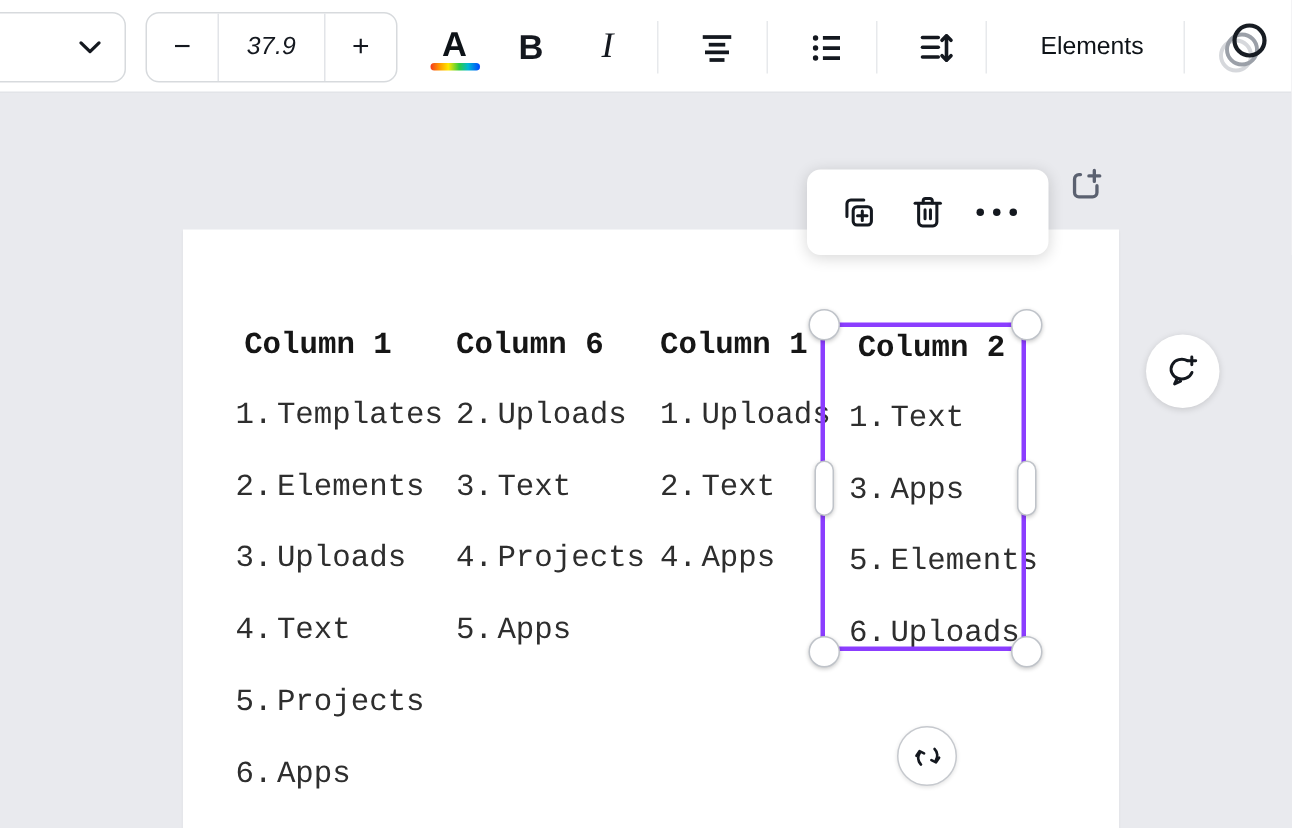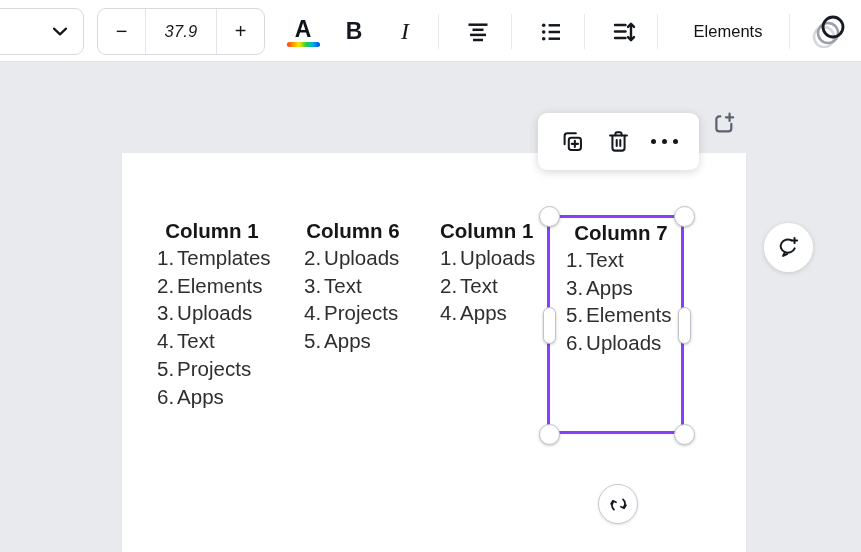--- a/index.html
+++ b/index.html
@@ -30,23 +30,23 @@
   .tb-divider { position:absolute; top:14px; width:1px; height:35px; background:#e7e9ec; }
   .icon-btn { top:11px; width:42px; height:41px; border-radius:8px; }
   .effects-btn { left:686px; top:11px; width:84px; height:41px; font-size:16.5px; color:#0e1318; }
   .animate-btn { left:804px; top:8px; width:52px; height:46px; }
 
   
   .workspace { position:absolute; left:0; top:62px; width:861px; height:490px; background:#e9eaee; }
   .page { position:absolute; left:122px; top:91px; width:624px; height:399px; background:#ffffff;
     box-shadow:0 1px 2px rgba(0,0,0,.05); }
 
-  .column { position:absolute; white-space:nowrap; cursor:pointer; }
+  .column { position:absolute; white-space:nowrap; cursor:pointer;font-family:Liberation Mono, monospace; }
   .col-header { font-size:20.5px; font-weight:700; color:#161616; line-height:27px; text-align:center; }
-  .col-item { font-size:20.5px; color:#2e2e2e; line-height:27.7px; }
+  .col-item { font-size:20.5px; color:#2e2e2e; line-height:27.7px;margin-top:20px; }
   .col-item .num { margin-right:3px; }
   .col-1 { left:35px;  top:64px; width:110px; }
   .col-2 { left:182px; top:64px; width:98px; }
   .col-3 { left:318px; top:64px; width:92px; }
   .col-4 { left:444px; top:66px; width:110px; }
 
   
   .sel-box { position:absolute; left:425px; top:62px; width:137px; height:219px;
     border:3px solid #8b3dff; pointer-events:none; }
   .handle { position:absolute; background:#fff; border:1px solid #bfc3c9;
@@ -188,21 +188,21 @@
             <div class="col-item"><span class="num">4.</span><span>Projects</span></div>
             <div class="col-item"><span class="num">5.</span><span>Apps</span></div>
           </div>
           <div class="column col-3">
             <div class="col-header">Column 1</div>
             <div class="col-item"><span class="num">1.</span><span>Uploads</span></div>
             <div class="col-item"><span class="num">2.</span><span>Text</span></div>
             <div class="col-item"><span class="num">4.</span><span>Apps</span></div>
           </div>
           <div class="column col-4 selected">
-            <div class="col-header">Column 7</div>
+            <div class="col-header">Column 2</div>
             <div class="col-item"><span class="num">1.</span><span>Text</span></div>
             <div class="col-item"><span class="num">3.</span><span>Apps</span></div>
             <div class="col-item"><span class="num">5.</span><span>Elements</span></div>
             <div class="col-item"><span class="num">6.</span><span>Uploads</span></div>
           </div>
         </div>
 
       <div class="sel-box"></div>
       <div class="handle h-circle" style="left:416.5px; top:52.5px"></div>
       <div class="handle h-circle" style="left:551.5px; top:52.5px"></div>

